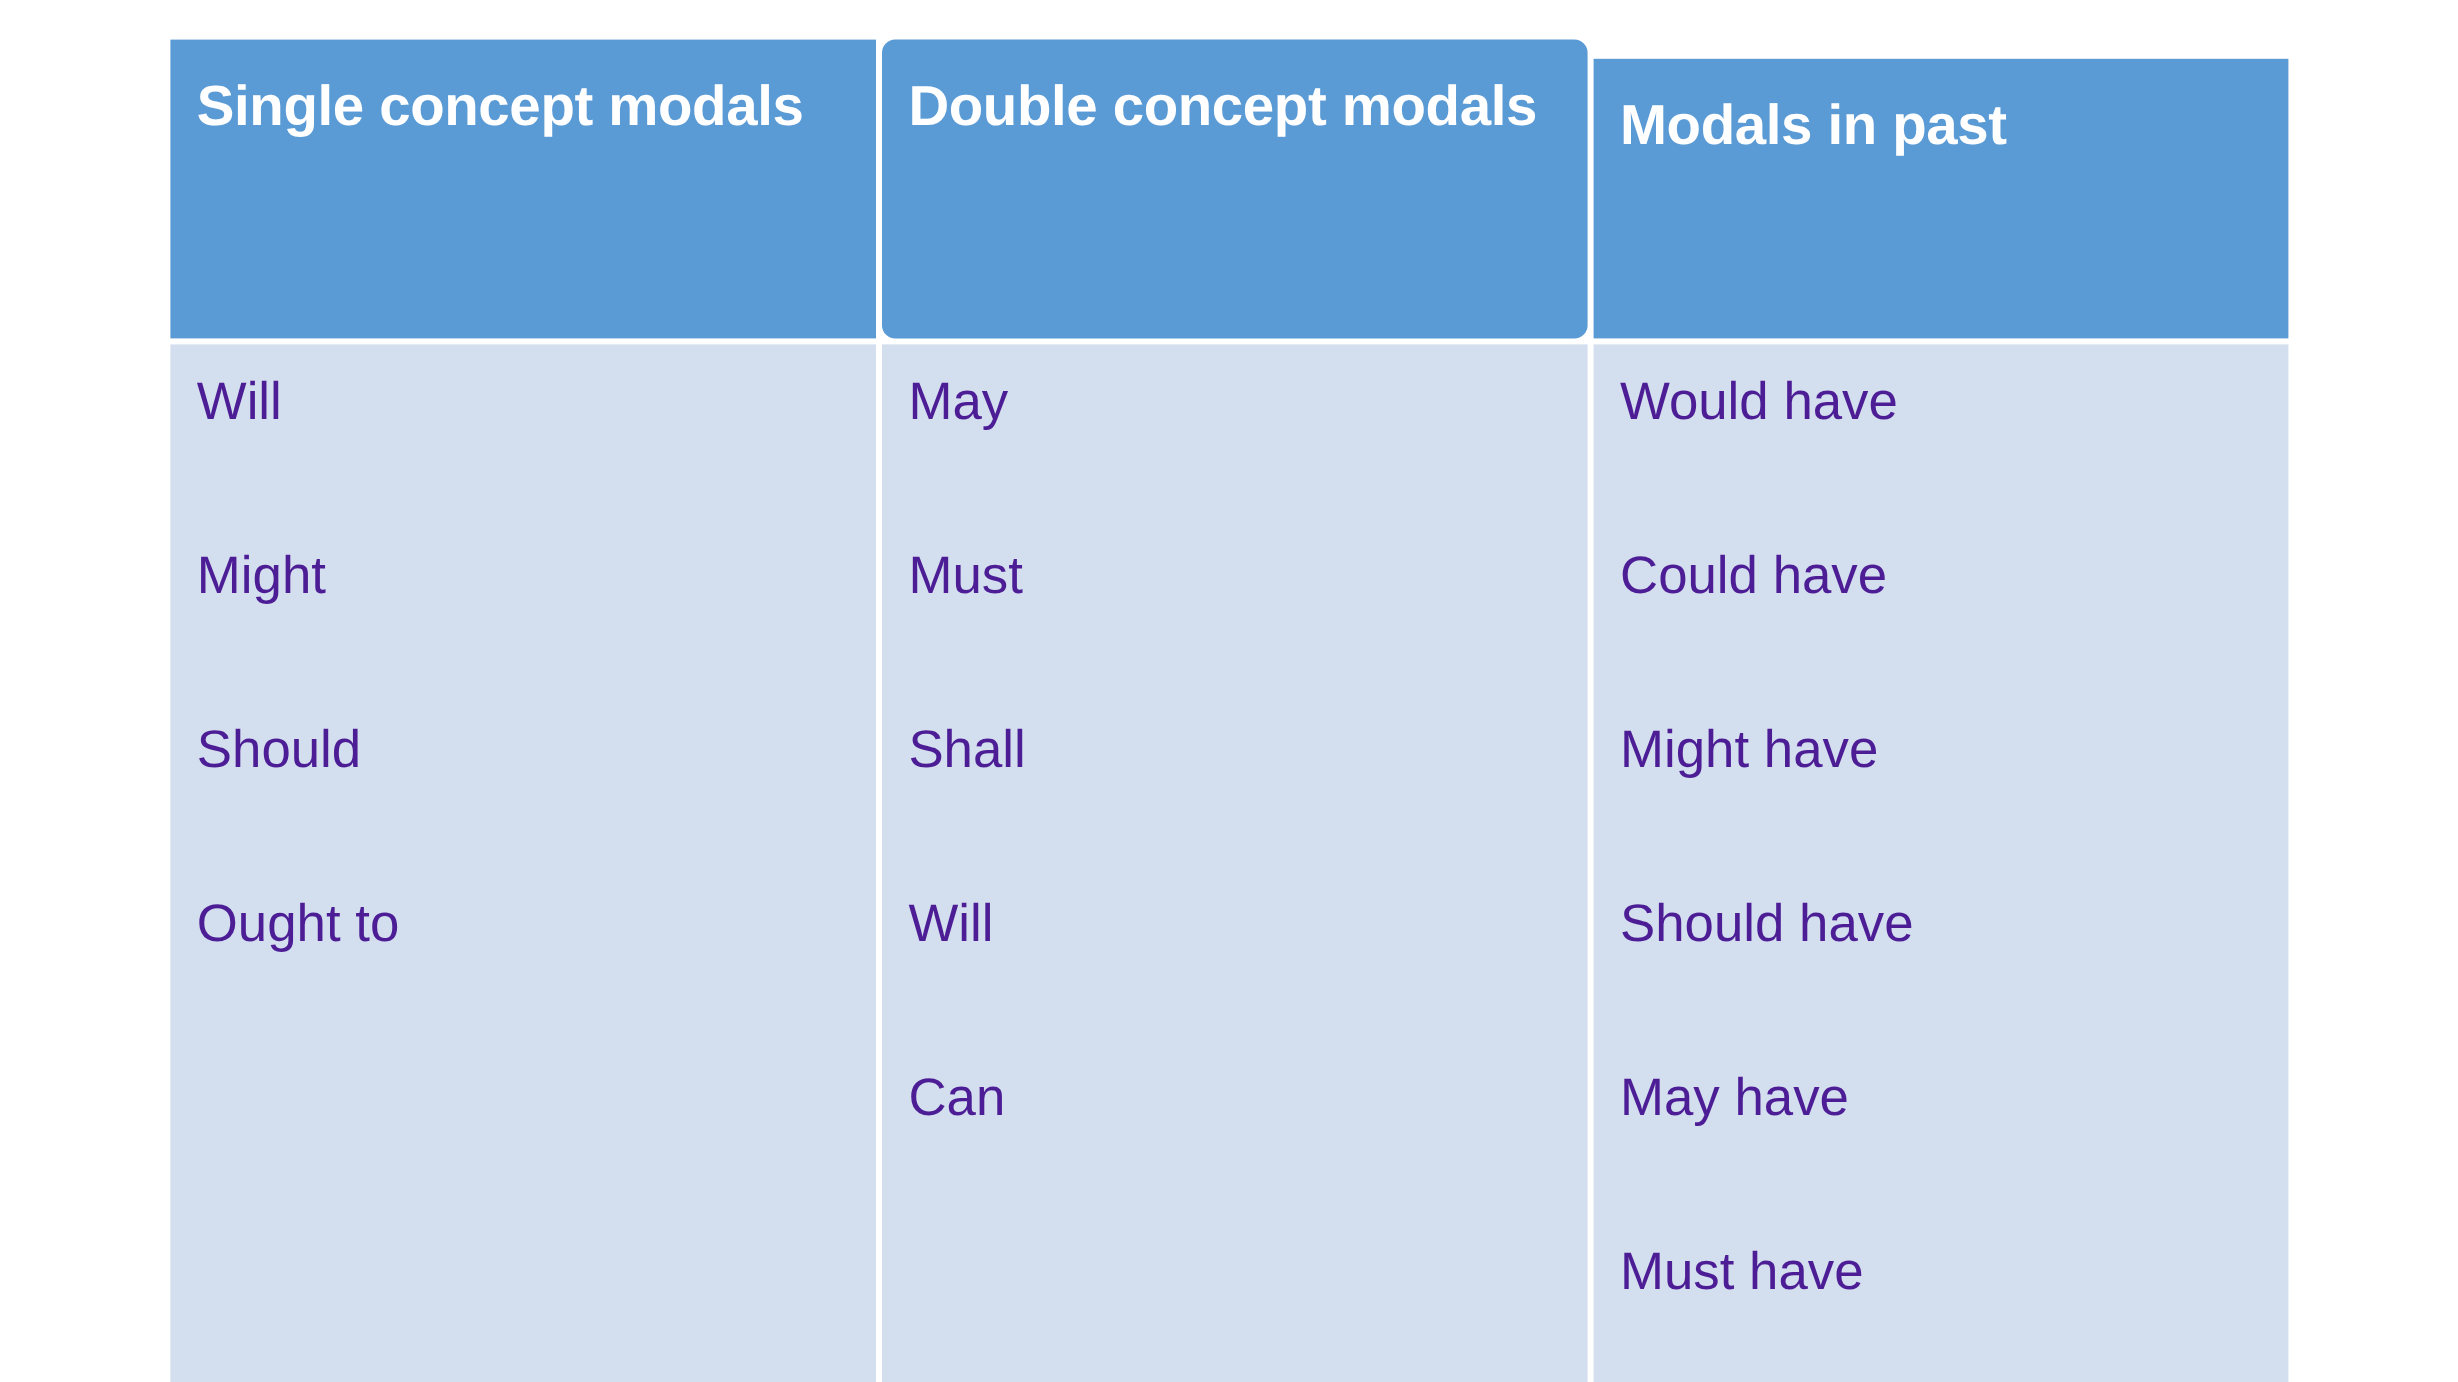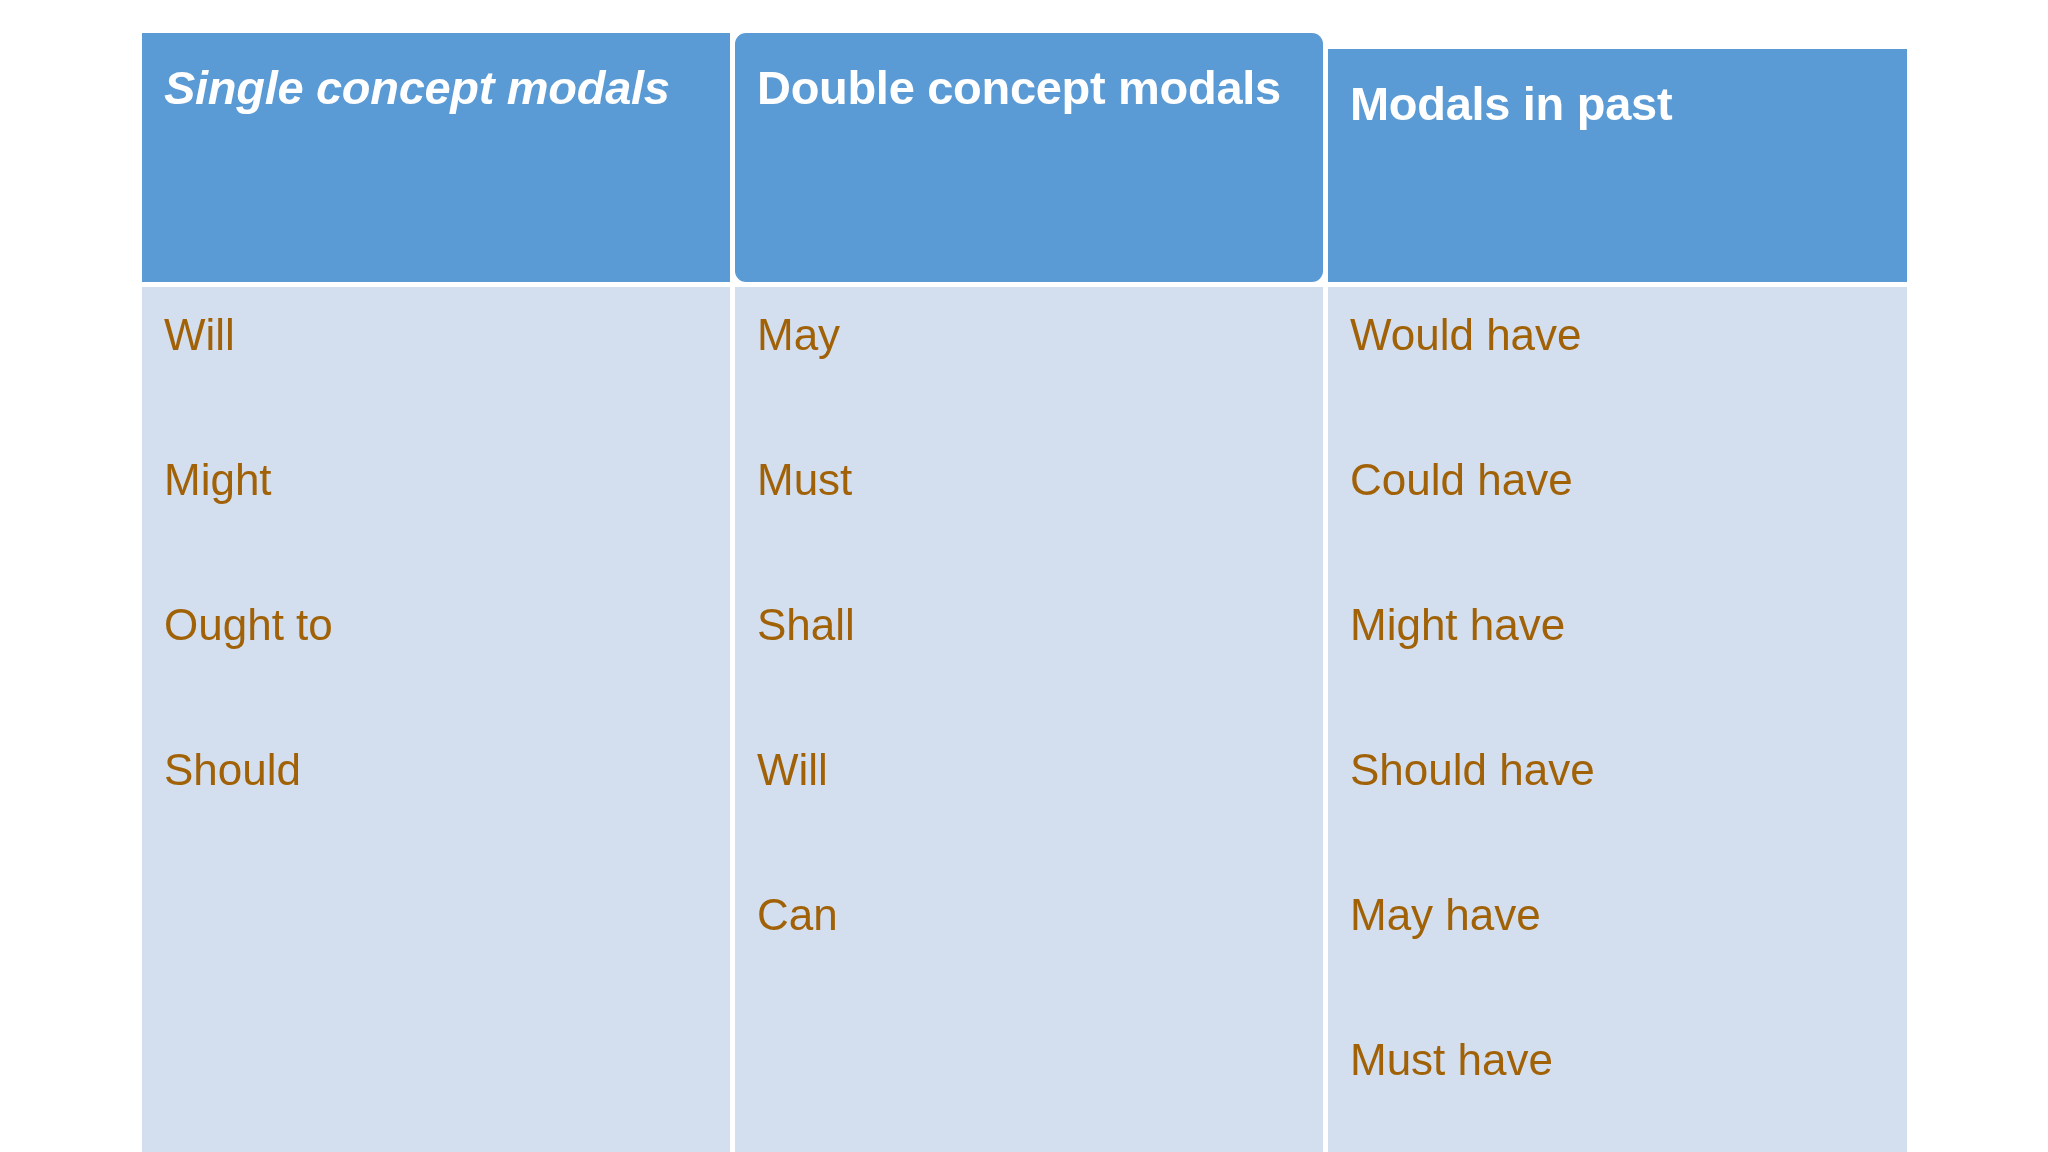--- a/index.html
+++ b/index.html
@@ -44,21 +44,21 @@
     background: #5B9BD5;
     color: #ffffff;
     font-weight: bold;
     font-size: 47px;
     line-height: 1.32;
     padding: 24px 22px 0 22px;
     box-sizing: border-box;
     letter-spacing: -0.3px;
   }
 
-  .header-cell.col1 { flex: 0 0 588px; font-style: italic; }
+  .header-cell.col1 { flex: 0 0 588px; }
   .header-cell.col2 { flex: 0 0 588px; margin-left: 5px; border-radius: 11px; }
   .header-cell.col3 { flex: 1 1 auto;  margin-left: 5px; margin-top: 16px; }
 
   .table-body-row {
     display: flex;
     flex-direction: row;
     flex: 1 1 auto;
     margin-top: 5px;
     background: #ffffff;
   }
@@ -69,21 +69,21 @@
     padding: 18px 22px 0 22px;
     display: flex;
     flex-direction: column;
   }
 
   .body-col.col1 { flex: 0 0 588px; }
   .body-col.col2 { flex: 0 0 588px; margin-left: 5px; }
   .body-col.col3 { flex: 1 1 auto;  margin-left: 5px; }
 
   .cell-text {
-    color: #a16207;
+    color: #4c1d95;
     font-size: 44px;
     line-height: 1.0;
     height: 145px;
     flex: 0 0 145px;
     display: flex;
     align-items: flex-start;
     padding-top: 8px;
     box-sizing: border-box;
     white-space: nowrap;
   }
@@ -101,22 +101,22 @@
       <div class="header-cell col1">Single concept modals</div>
       <div class="header-cell col2">Double concept modals</div>
       <div class="header-cell col3">Modals in past</div>
     </div>
 
     <div class="table-body-row">
 
       <div class="body-col col1">
         <div class="cell-text">Will</div>
         <div class="cell-text">Might</div>
+        <div class="cell-text">Should</div>
         <div class="cell-text">Ought to</div>
-        <div class="cell-text">Should</div>
         <div class="cell-text empty"></div>
       </div>
 
       <div class="body-col col2">
         <div class="cell-text">May</div>
         <div class="cell-text">Must</div>
         <div class="cell-text">Shall</div>
         <div class="cell-text">Will</div>
         <div class="cell-text">Can</div>
       </div>

